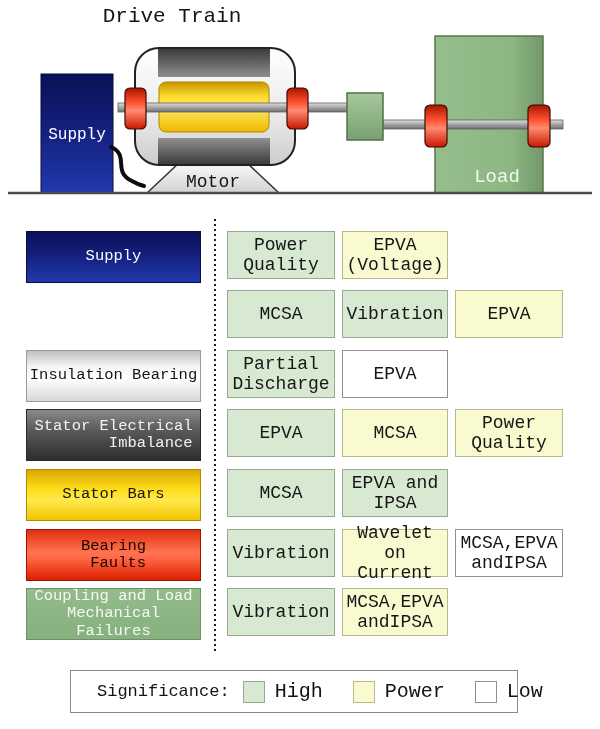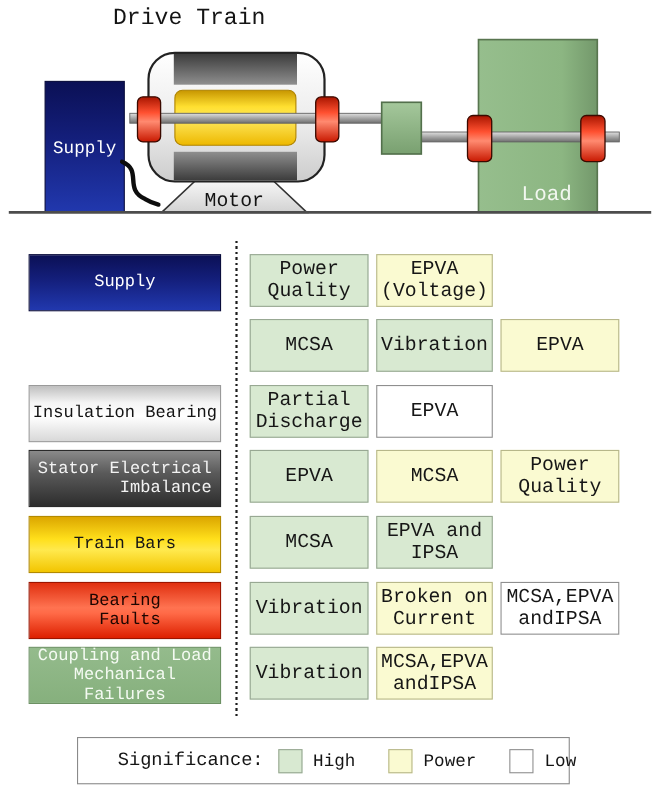--- a/index.html
+++ b/index.html
@@ -37,25 +37,25 @@
 
   .r1{top:231px;}.r2{top:290px;}.r3{top:350px;}.r4{top:409px;}
   .r5{top:469px;}.r6{top:529px;}.r7{top:588px;}
 
   
   .divider{position:absolute;left:214px;top:219px;width:2px;height:432px;
     background-image:repeating-linear-gradient(180deg,#1c1c1c 0px,#1c1c1c 2px,transparent 2px,transparent 5px);}
 
   
   .legend{position:absolute;left:70px;top:670px;width:448px;height:43px;box-sizing:border-box;
-          background:#fff;border:1px solid #8a8a8a;display:flex;align-items:center;padding-left:36px;}
+          background:#fff;border:1px solid #8a8a8a;display:flex;align-items:center;padding-left:26px;}
   .legend-title{font-size:17px;color:#141414;margin-right:13px;}
   .legend-item{display:flex;align-items:center;margin-right:30px;}
   .swatch{width:22px;height:22px;box-sizing:border-box;display:inline-block;margin-right:10px;}
-  .legend-text{font-size:16px;color:#141414;}
+  .legend-text{font-size:20px;color:#141414;}
 </style>
 </head>
 <body>
 
 <div id="stage">
 
   <svg id="drivetrain-svg" width="600" height="210" viewBox="0 0 600 210">
     <defs>
       <linearGradient id="gNavy" x1="0" y1="0" x2="0" y2="1">
         <stop offset="0" stop-color="#0b1055"></stop>
@@ -136,21 +136,21 @@
     <text x="213" y="187" text-anchor="middle" font-size="18" fill="#141414">Motor</text>
     <text x="497" y="182" text-anchor="middle" font-size="19" fill="#f2f7f0">Load</text>
   </svg>
 
   <div class="divider"></div>
 
   <div class="fault r1" data-style="navy">Supply</div>
   <div class="fault r3" data-style="silver">Insulation Bearing</div>
   <div class="fault r4" data-style="steel">Stator Electrical
 Imbalance</div>
-  <div class="fault r5" data-style="gold">Train Bars</div>
+  <div class="fault r5" data-style="gold">Stator Bars</div>
   <div class="fault r6" data-style="red">Bearing
 Faults</div>
   <div class="fault r7" data-style="green">Coupling and Load
 Mechanical Failures</div>
 
   <div class="cell c1 r1" data-level="high">Power
 Quality</div>
   <div class="cell c2 r1" data-level="medium">EPVA
 (Voltage)</div>
 
@@ -165,21 +165,21 @@
   <div class="cell c1 r4" data-level="high">EPVA</div>
   <div class="cell c2 r4" data-level="medium">MCSA</div>
   <div class="cell c3 r4" data-level="medium">Power
 Quality</div>
 
   <div class="cell c1 r5" data-level="high">MCSA</div>
   <div class="cell c2 r5" data-level="high">EPVA and
 IPSA</div>
 
   <div class="cell c1 r6" data-level="high">Vibration</div>
-  <div class="cell c2 r6" data-level="medium">Broken on
+  <div class="cell c2 r6" data-level="medium">Wavelet on
 Current</div>
   <div class="cell c3 r6" data-level="low">MCSA,EPVA
 andIPSA</div>
 
   <div class="cell c1 r7" data-level="high">Vibration</div>
   <div class="cell c2 r7" data-level="medium">MCSA,EPVA
 andIPSA</div>
 
   <div class="legend">
     <span class="legend-title">Significance:</span>

